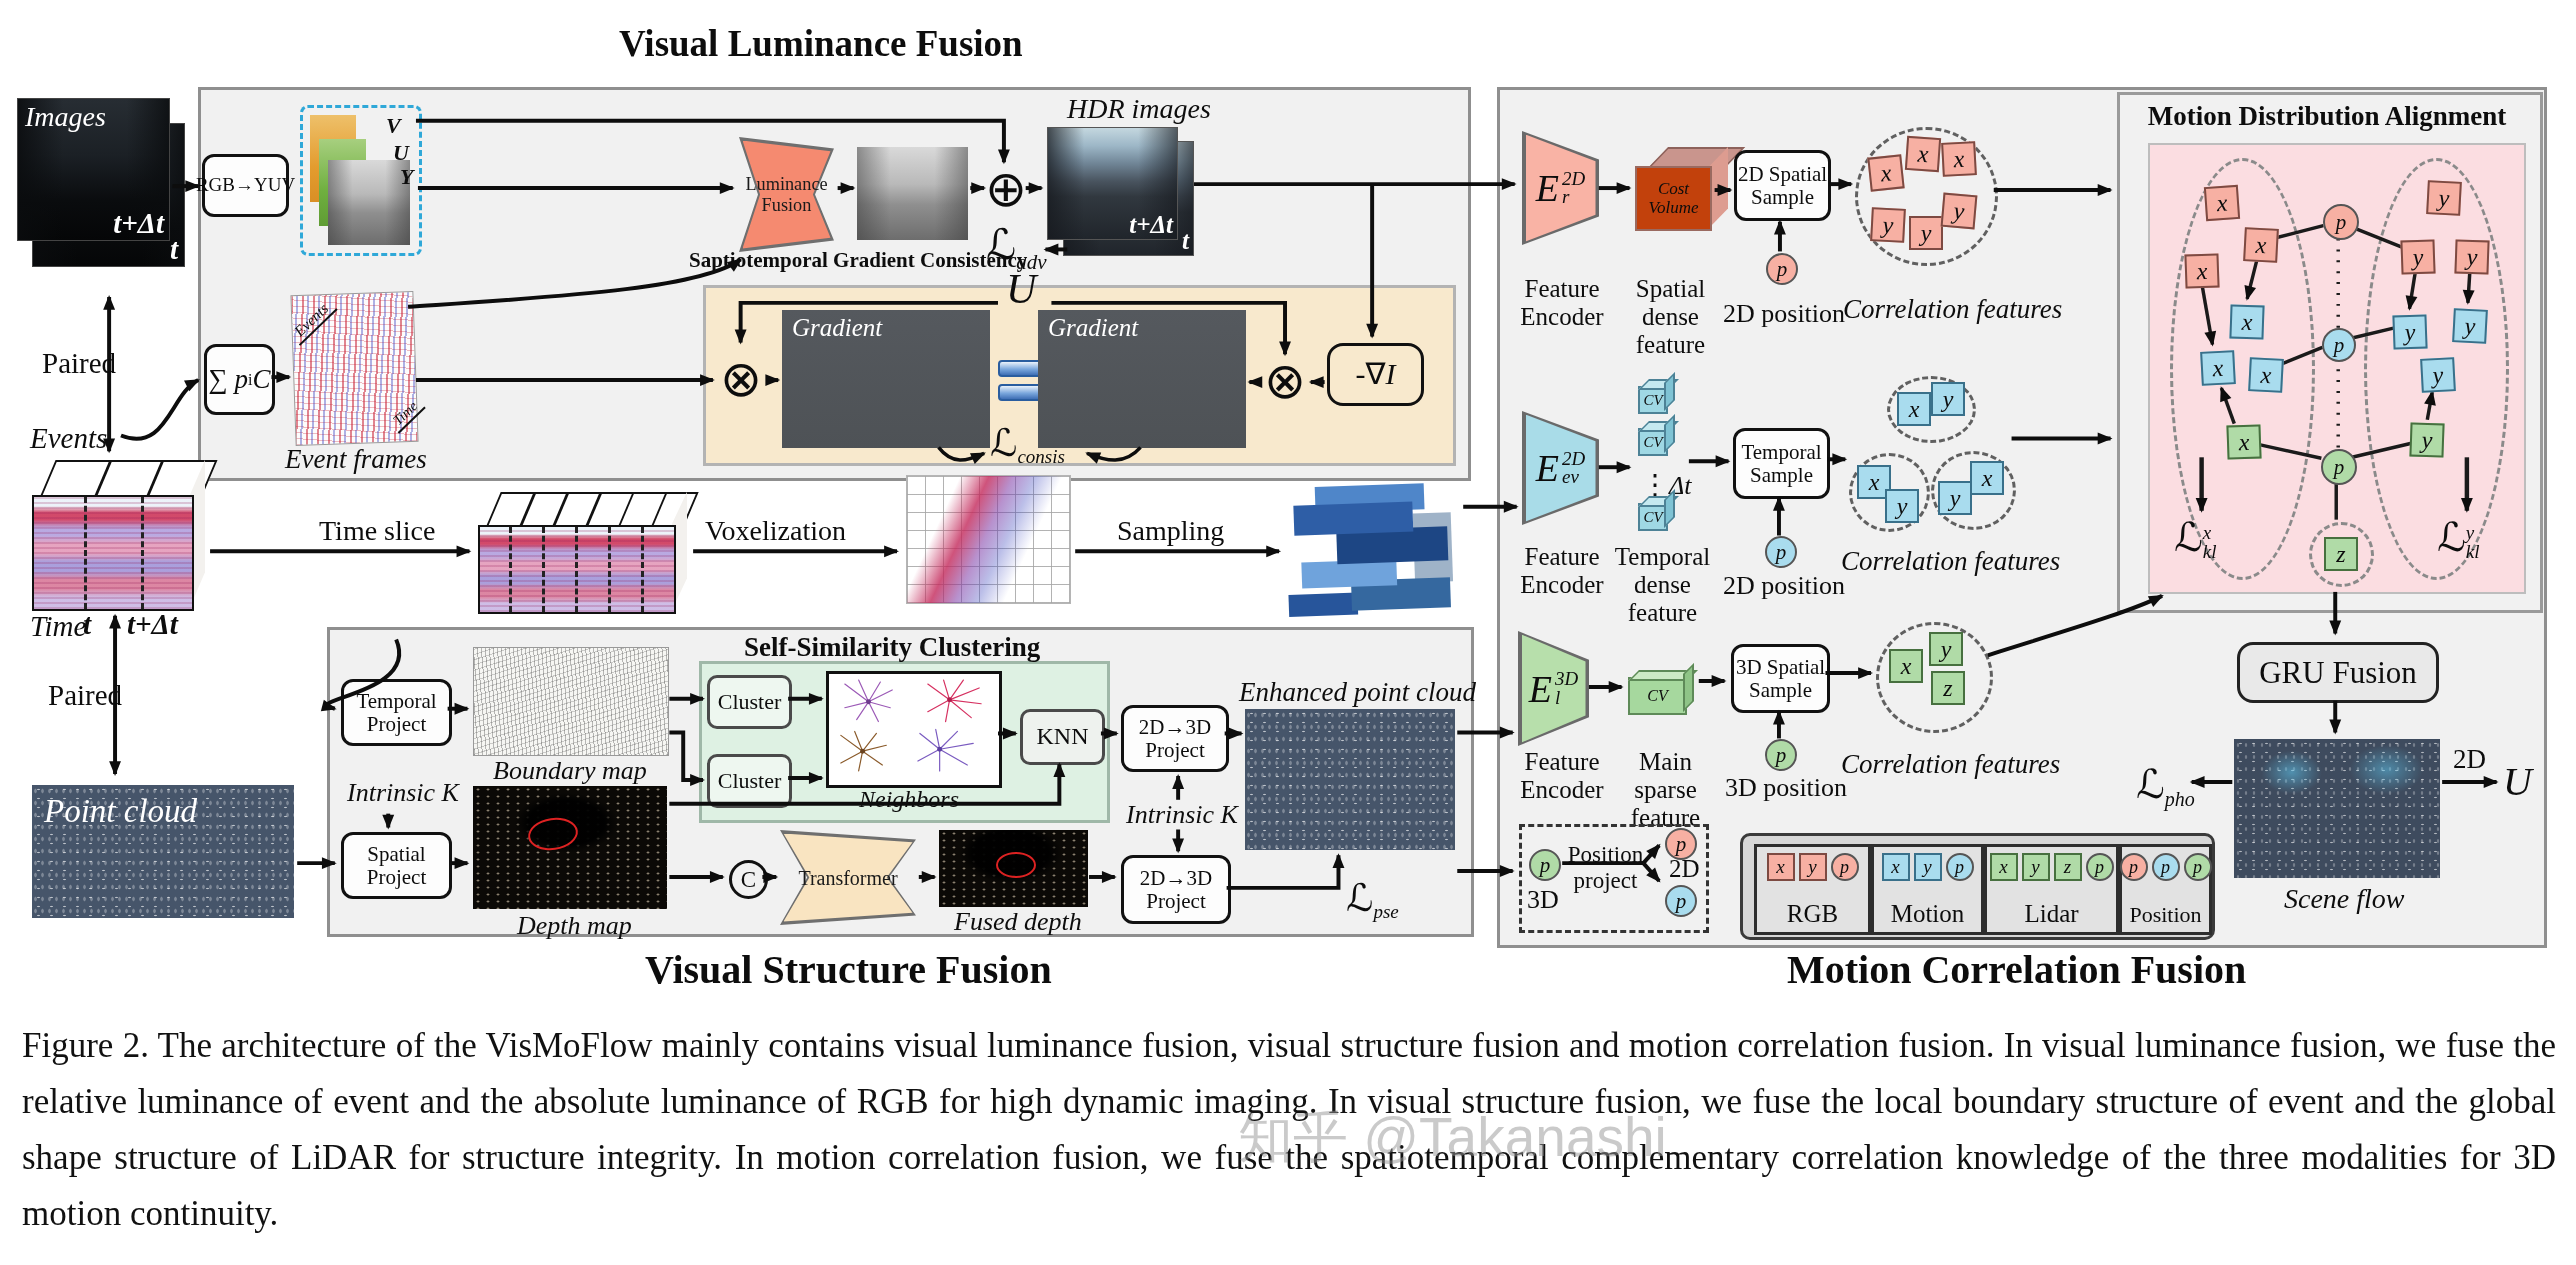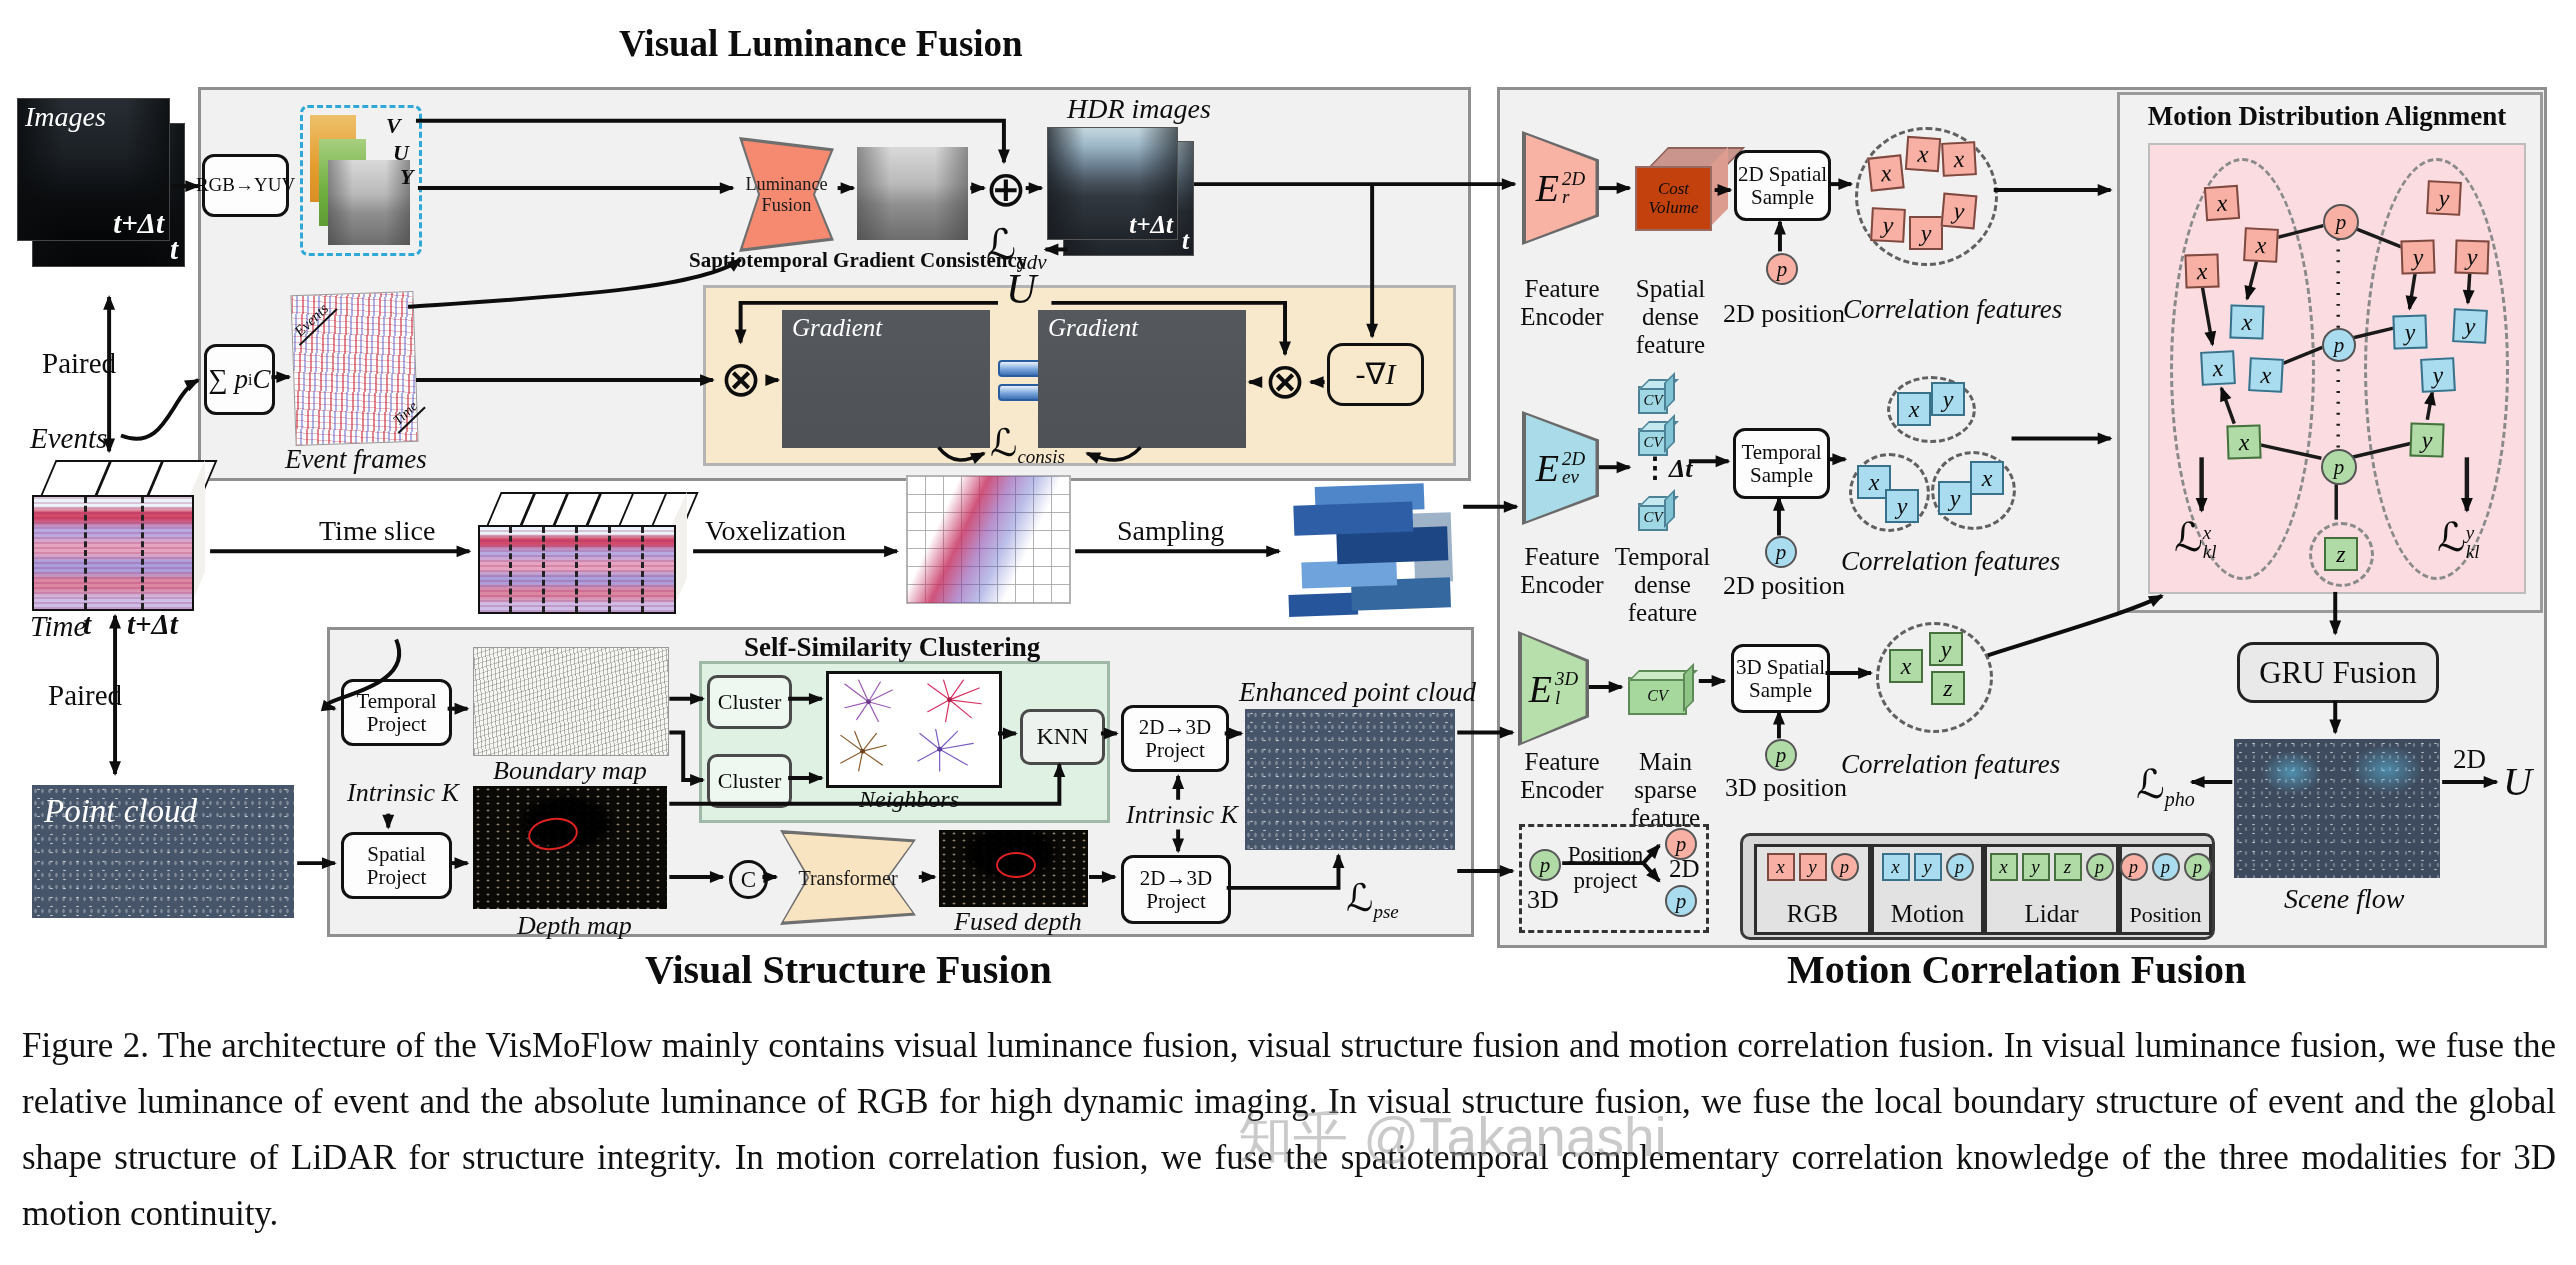--- a/index.html
+++ b/index.html
@@ -518,21 +518,21 @@
   </div>
   <div class="lbl2" style="left:1515px;top:543px;width:94px;">
     <span>Feature</span><br><span>Encoder</span>
   </div>
   <div class="mc" style="left:1638px;top:386px;">
       <span>CV</span>
     </div>
   <div class="mc" style="left:1638px;top:428px;">
       <span>CV</span>
     </div>
-  <div class="abs" style="left:1641px;top:451px;font-size:28px;font-weight:bold;"><span>⋮</span><span class="ital" style="font-size:26px;">Δt</span></div>
+  <div class="abs" style="left:1641px;top:468px;font-size:28px;font-weight:normal;"><span>⋮</span><span class="ital" style="font-size:26px;">Δt</span></div>
   <div class="mc" style="left:1638px;top:503px;">
       <span>CV</span>
     </div>
   <div class="lbl2" style="left:1598px;top:543px;width:129px;">
     <span>Temporal</span><br><span>dense feature</span>
   </div>
   <div class="rbox" style="left:1733px;top:428px;width:91px;height:65px;font-size:21px;">
     <span>Temporal</span>
       <span>Sample</span>
   </div>

